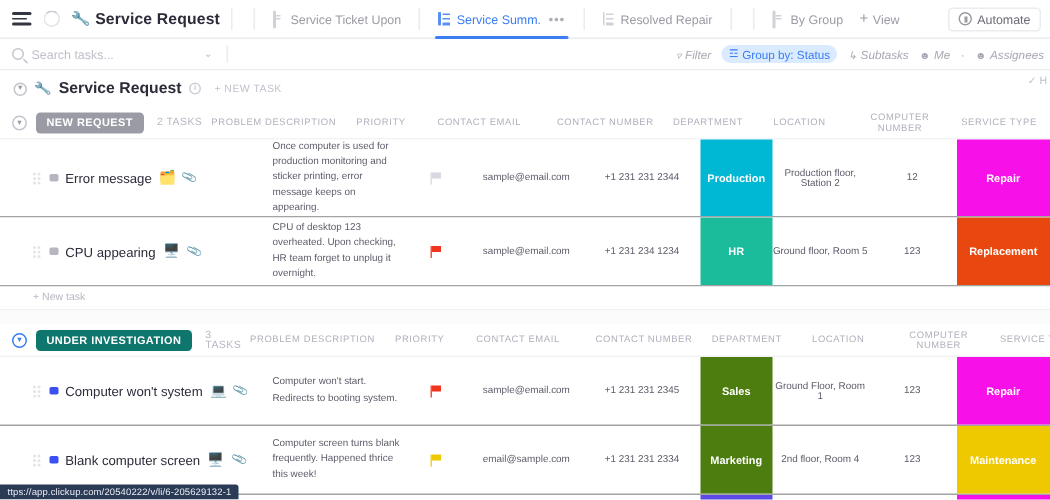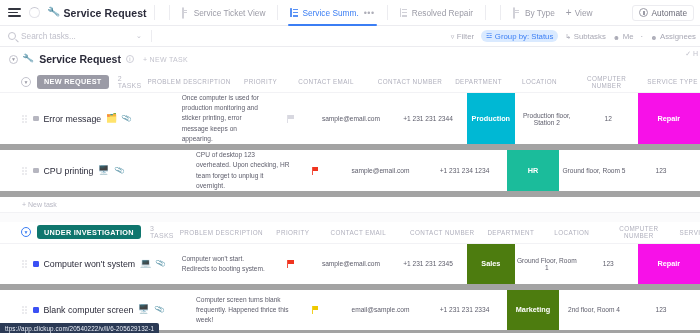--- a/index.html
+++ b/index.html
@@ -70,21 +70,21 @@
   .searchbar {
     height: 21px; display:flex; align-items:center;
     border-bottom:1px solid #ececf0; padding-left:8px; background:#fff;
   }
   .mag { width:8px;height:8px;border:1.2px solid #c4c4ce;border-radius:50%;position:relative;flex:none;}
   .mag:after{content:'';position:absolute;right:-3px;bottom:-2px;width:3.5px;height:1.2px;background:#c4c4ce;transform:rotate(45deg);}
   .search-ph { font-size:8.3px; color:#c0c0cb; margin-left:5px; }
   .chev { font-size:7px; color:#c0c0cb; margin-left:60px; }
   .sb-div { width:1px;height:12px;background:#ececf0;margin-left:9px;}
   .sb-right { margin-left:auto; display:flex; align-items:center; gap:7px; padding-right:4px; font-size:7.8px; color:#a8a8b4;}
-  .sb-right .item{display:flex;align-items:flex-end;gap:2.5px;white-space:nowrap;}
+  .sb-right .item{display:flex;align-items:flex-end;gap:2.5px;white-space:nowrap;font-style:italic;}
   .pill-blue{ background:#daeaff; color:#3b7ef4; border-radius:9px; padding:1.5px 5px; display:flex;align-items:center;gap:2.5px;}
   .mini-ico{ font-size:7px; }
 
   
   .listtitle {
     height: 24px; display:flex; align-items:center; gap:5px; padding-left:9px;
     background:#fff;
   }
   .circ-chev{ width:9px;height:9px;border:1px solid #c4c4ce;border-radius:50%;color:#9b9ba6;font-size:5px;
     display:flex;align-items:center;justify-content:center;flex:none;}
@@ -92,34 +92,34 @@
   .lt-name{ font-size:10.5px; font-weight:bold; color:#2b2b3a; }
   .lt-info{ width:8px;height:8px;border:1px solid #cfcfd8;border-radius:50%;font-size:6px;color:#b5b5c0;
     display:flex;align-items:center;justify-content:center;}
   .lt-new{ font-size:7px; color:#c3c3cd; letter-spacing:.3px; margin-left:4px;}
 
   
   .scroll-area{ position:absolute; top:71px; left:0; right:0; bottom:0; background:#fbfbfc; }
   .group{ background:#fff; }
   .grouphdr{
     display:flex; align-items:center; height:22px; background:#fff;
-    padding-left:21px; border-bottom:1px solid #f2f2f5;
+    padding-left:8px; border-bottom:1px solid #f2f2f5;
   }
   .gh-toggle{ width:10px;height:10px;border:1px solid #c4c4ce;border-radius:50%;flex:none;
     display:flex;align-items:center;justify-content:center;font-size:5px;color:#9b9ba6;margin-right:6px;}
   .gh-toggle.blue{ border-color:#3b7ef4; color:#3b7ef4; }
   .status-chip{
     font-size:7.3px; font-weight:bold; color:#fff; padding:2.5px 7px; border-radius:3px;
     letter-spacing:.3px; white-space:nowrap;
   }
   .task-count{ font-size:7px; color:#b8b8c4; margin-left:9px; letter-spacing:.3px; }
   .gh-cols{ margin-left:auto; display:flex; height:22px; align-items:center; }
   .colh{ font-size:6.3px; color:#b0b0bd; letter-spacing:.4px; text-align:center; }
 
-  .row{ display:flex; align-items:stretch; border-bottom:6px solid #a3a3a3; background:#fff; min-height:46px; }
+  .row{ display:flex; align-items:stretch; border-bottom:1px solid #a3a3a3; background:#fff; min-height:46px; }
   .c-name{ display:flex; align-items:center; gap:5px; padding-left:22px; }
   .drag{ width:6px;height:7px;display:grid;grid-template-columns:2px 2px;gap:1px;opacity:.35;flex:none;}
   .drag i{ background:#b5b5c0; width:2px;height:2px;border-radius:50%; }
   .sq{ width:5.5px;height:5.5px;border-radius:1.2px;flex:none;}
   .sq.grey{ background:#b6b6c0; }
   .sq.blue{ background:#3b50f4; }
   .tname{ font-size:8.8px; color:#2b2b3a; white-space:nowrap; }
   .emoji{ font-size:9px; line-height:1; }
   .clip{ font-size:7.5px; color:#c0c0cb; transform:rotate(-20deg); }
 
@@ -156,21 +156,21 @@
         <i></i>
       </div>
     <div class="spinner-ring"></div>
     <span class="space-icon">🔧</span>
     <span class="space-title">Service Request</span>
     <div class="divider-v"></div>
 
     <div class="divider-v"></div>
     <div class="tab">
       <span class="tab-ico"><span class="ico-form"></span></span>
-      <span>Service Ticket View</span>
+      <span>Service Ticket Upon</span>
     </div>
     <div class="divider-v"></div>
     <div class="tab active">
       <span class="tab-ico ico-list">
         <span class="bar"></span>
           <span class="lines">
             <span></span>
             <span></span>
             <span></span>
           </span>
@@ -187,21 +187,21 @@
             <span></span>
             <span></span>
           </span>
       </span>
       <span>Resolved Repair</span>
     </div>
     <div class="divider-v"></div>
     <div class="divider-v"></div>
     <div class="tab">
       <span class="tab-ico"><span class="ico-form"></span></span>
-      <span>By Type</span>
+      <span>By Group</span>
     </div>
     <div class="plus-view">
       <span class="p">+</span>
       <span>View</span>
     </div>
     <div class="automate">
       <span class="bolt-ico"></span>
       <span>Automate</span>
     </div>
   </div>
@@ -309,21 +309,21 @@
             <div class="c-name" style="width:196px">
               <span class="drag">
                 <i></i>
                 <i></i>
                 <i></i>
                 <i></i>
                 <i></i>
                 <i></i>
               </span>
               <span class="sq grey"></span>
-              <span class="tname">CPU printing</span>
+              <span class="tname">CPU appearing</span>
               <span class="emoji">🖥️</span>
               <span class="clip">📎</span>
             </div>
             <div class="c-desc" style="width:95px">
               <span>CPU of desktop 123 overheated. Upon checking, HR team forget to unplug it overnight.</span>
             </div>
             <div class="c-center" style="width:48px">
               <span class="flag" style="color:#f0341f">
                 <i></i>
                 <b></b>
@@ -336,20 +336,23 @@
               <span class="c-text">+1 231 234 1234</span>
             </div>
             <div class="c-tag" style="width:52px;background:#1bbc9b">
               <span>HR</span>
             </div>
             <div class="c-center" style="width:70px">
               <span class="c-text">Ground floor, Room 5</span>
             </div>
             <div class="c-center" style="width:64px">
               <span class="c-text">123</span>
+            </div>
+            <div class="c-tag" style="width:68px;background:#e8480f">
+              <span>Replacement</span>
             </div>
           </div>
           <div class="newtask">+ New task</div>
         </div>
         <div class="gap"></div>
         <div class="group">
           <div class="grouphdr">
             <span class="gh-toggle blue">▼</span>
             <span class="status-chip" style="background:#0f766e">UNDER INVESTIGATION</span>
             <span class="task-count">3 TASKS</span>
@@ -439,20 +442,23 @@
             </div>
             <div class="c-tag" style="width:52px;background:#4d7c0f">
               <span>Marketing</span>
             </div>
             <div class="c-center" style="width:70px">
               <span class="c-text">2nd floor, Room 4</span>
             </div>
             <div class="c-center" style="width:64px">
               <span class="c-text">123</span>
             </div>
+            <div class="c-tag" style="width:68px;background:#efc900">
+              <span>Maintenance</span>
+            </div>
           </div>
           <div class="row">
             <div class="c-name" style="width:196px"></div>
             <div class="c-desc" style="width:95px"></div>
             <div class="c-center" style="width:48px"></div>
             <div class="c-center" style="width:83px"></div>
             <div class="c-center" style="width:85px"></div>
             <div class="c-tag" style="width:52px;background:#5b4ae8"></div>
             <div class="c-center" style="width:70px"></div>
             <div class="c-center" style="width:64px"></div>

